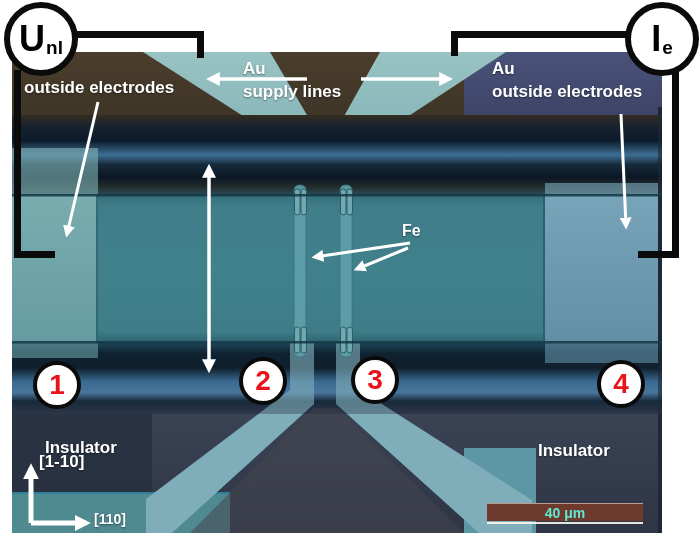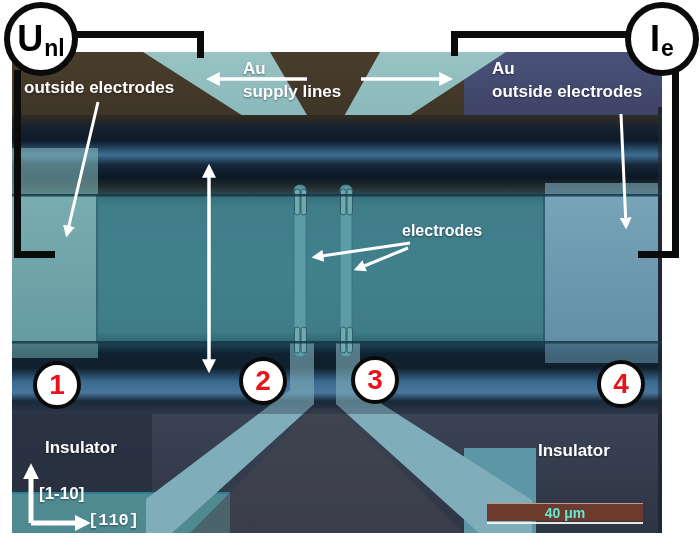--- a/index.html
+++ b/index.html
@@ -15,22 +15,22 @@
     position:absolute; color:#ffffff; font-weight:bold; 
     text-shadow:0 1px 2px rgba(0,0,0,.45); z-index:3; white-space:nowrap;
   }
   .l-au-left  { left:12px;  top:1px;   width:160px; font-size:17px; line-height:23px; }
   .l-supply   { left:231px; top:5px;   width:160px; font-size:17px; line-height:23px; }
   .l-au-right { left:480px; top:5px;   width:160px; font-size:17px; line-height:23px; }
   .l-mesa     { left:96px;  top:176px; width:120px; font-size:19px; line-height:27px; }
   .l-fe       { left:390px; top:168px; width:120px; font-size:16px; line-height:22px; }
   .l-ins-left { left:33px;  top:386px; width:120px; font-size:17px; }
   .l-ins-right{ left:526px; top:389px; width:120px; font-size:17px; }
-  .l-ax-v     { left:27px;  top:432px; font-size:17px; text-align:left; }
-  .l-ax-h     { left:76px;  top:459px; font-size:17px; text-align:left;font-family:Liberation Mono, monospace; }
+  .l-ax-v     { left:27px;  top:400px; font-size:17px; text-align:left; }
+  .l-ax-h     { left:82px;  top:459px; font-size:14px; text-align:left; }
   
   .sbar {
     position:absolute; left:475px; top:451px; width:156px; height:17px;
     background:#6d3a2d; border-top:1px solid rgba(255,236,226,.55); z-index:3; text-align:center;
   }
   .sbar span { color:#5eead4; font-size:14px; font-weight:bold; line-height:16px; }
   .sbar-line { position:absolute; left:475px; top:470px; width:156px; height:2px;
                background:rgba(250,246,240,.92); z-index:3; }
   
   .contact {
@@ -53,21 +53,21 @@
   .w-i-right    { left:672px; top:70px;  width:7px;   height:188px; }
   .w-i-foot     { left:638px; top:251px; width:41px;  height:7px; }
   .term {
     position:absolute; width:62px; height:62px; border:6px solid #0b0b0b; border-radius:50%;
     background:#ffffff; z-index:6; display:flex; align-items:center; justify-content:center;
     color:#000;
   }
   .term-u { left:4px;   top:2px; }
   .term-i { left:625px; top:2px; }
   .term .main { font-size:36px; font-weight:bold; line-height:1; }
-  .term .sub  { font-size:23px; font-weight:bold; margin-top:18px; margin-left:1px; }
+  .term .sub  { font-size:19px; font-weight:bold; margin-top:18px; margin-left:1px; }
 </style>
 </head>
 <body>
 
 <div class="stage">
 
   <div class="photo">
     <svg width="650" height="481" viewBox="0 0 650 481">
       <defs>
         <linearGradient id="gTop" x1="0" y1="0" x2="0" y2="1">
@@ -201,21 +201,21 @@
       <div>Au</div>
       <div>supply lines</div>
     </div>
     <div class="ann l-au-right">
       <div>Au</div>
       <div>outside electrodes</div>
     </div>
     <div class="ann l-mesa">
     </div>
     <div class="ann l-fe">
-      <div>electrodes</div>
+      <div>Fe</div>
     </div>
     <div class="ann l-ins-left">Insulator</div>
     <div class="ann l-ins-right">Insulator</div>
     <div class="ann l-ax-v">[1-10]</div>
     <div class="ann l-ax-h">[110]</div>
 
     <div class="sbar">
       <span>40 μm</span>
     </div>
     <div class="sbar-line"></div>

